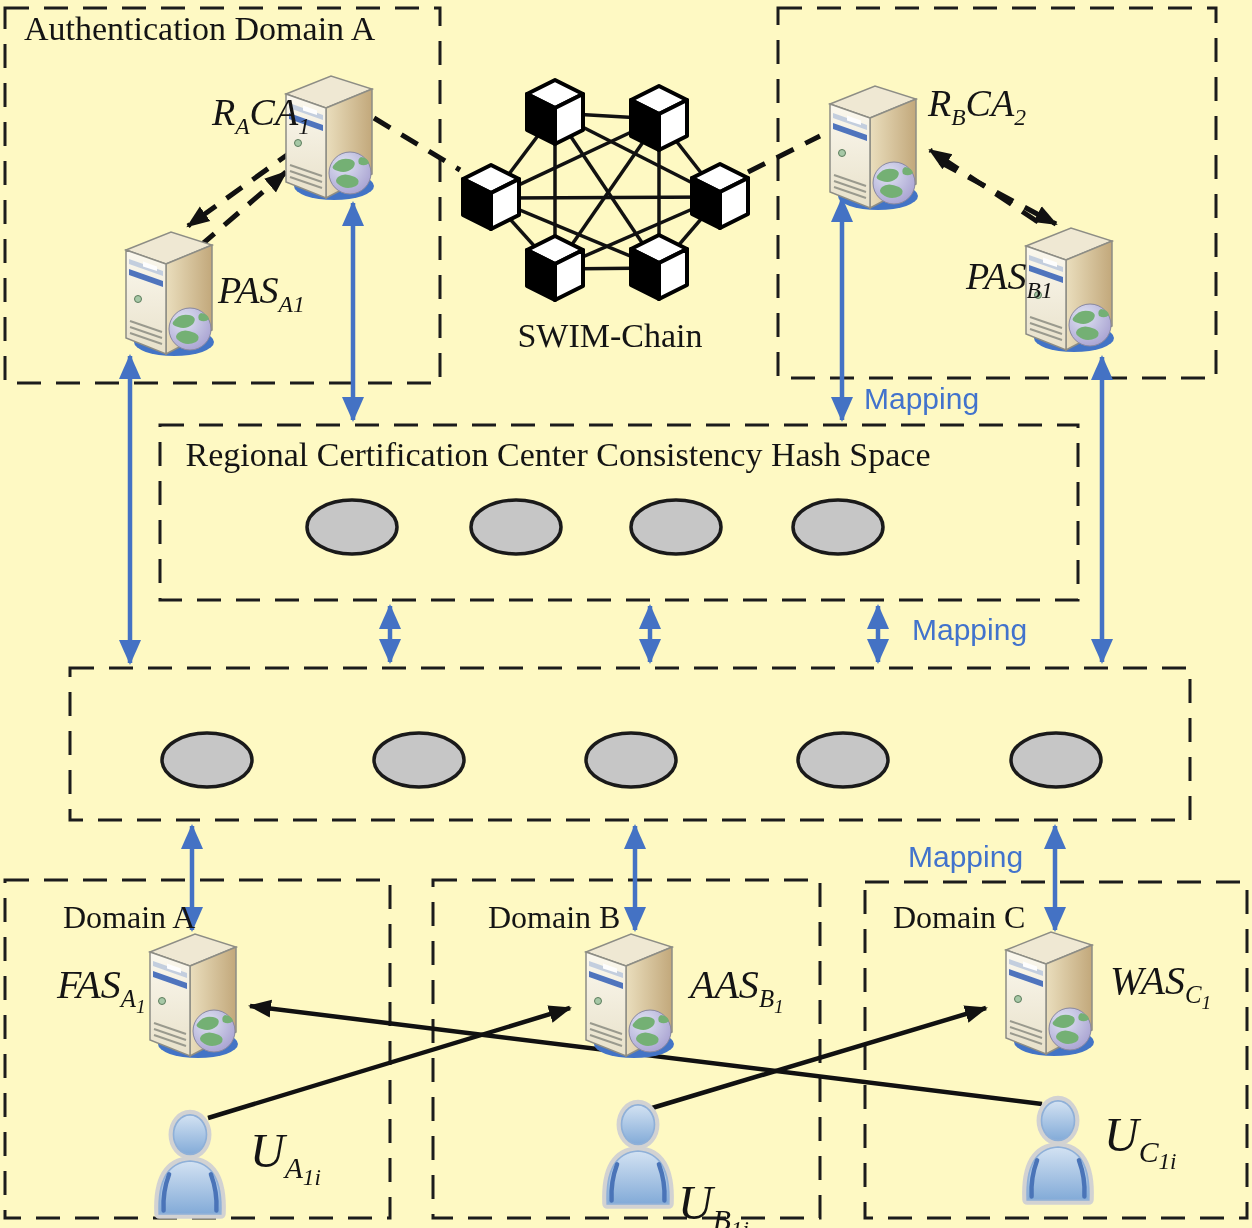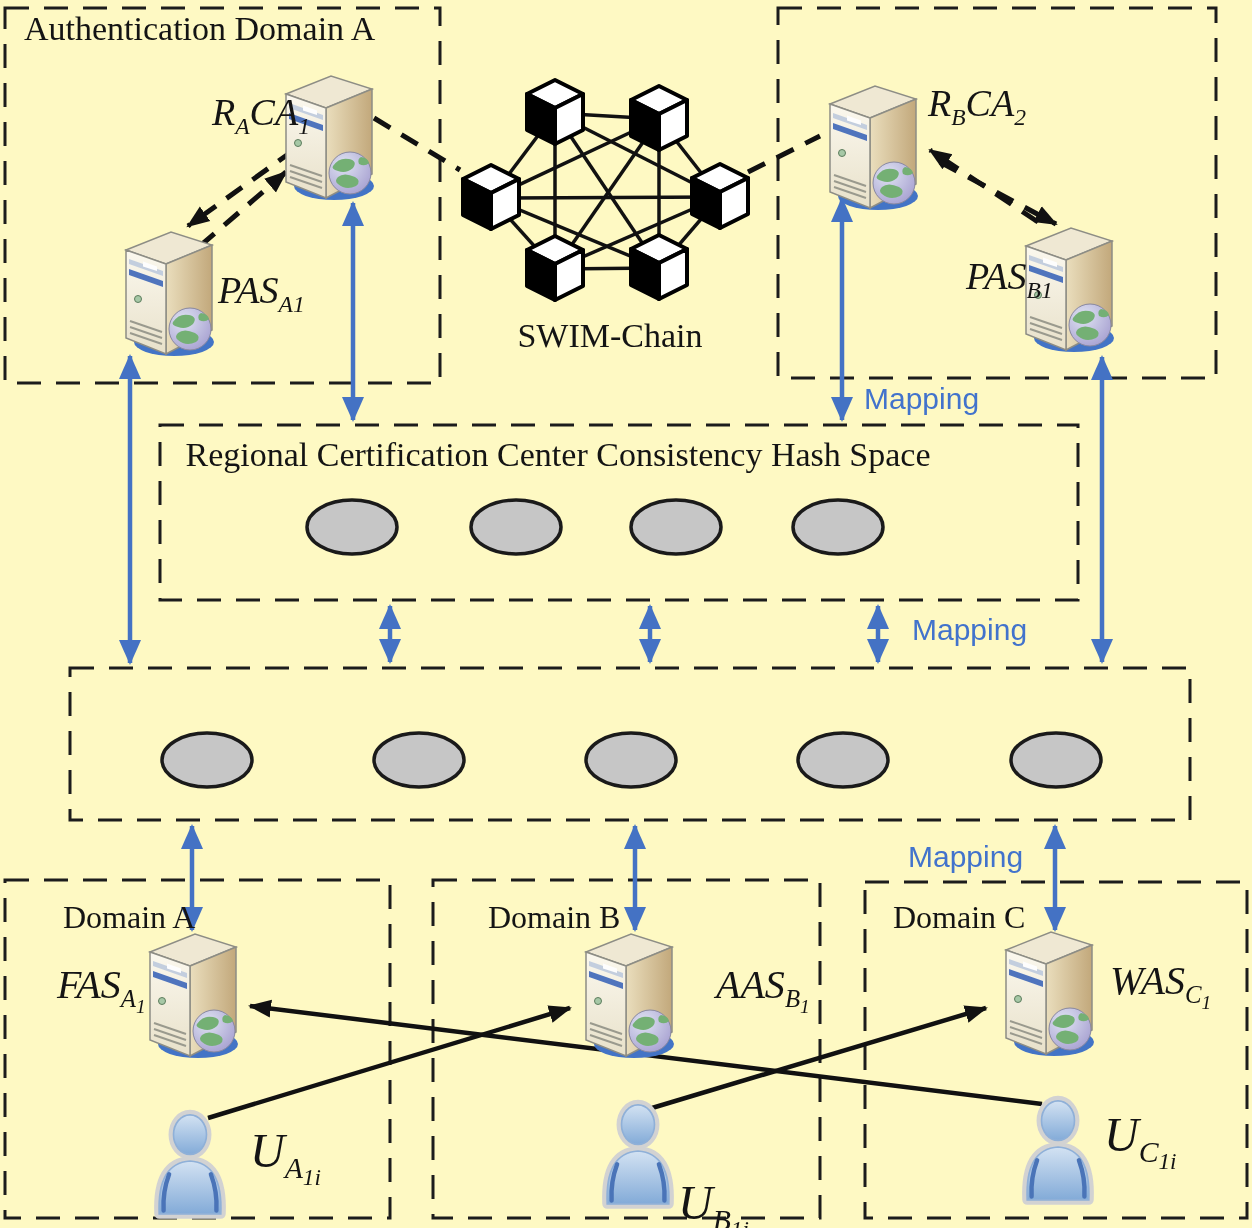--- a/index.html
+++ b/index.html
@@ -221,21 +221,21 @@
 <div class="lbl ser32" style="left:63px;top:901px;">Domain A</div>
 
 <div class="lbl ser32" style="left:488px;top:901px;">Domain B</div>
 
 <div class="lbl ser32" style="left:893px;top:901px;">Domain C</div>
 
 <div class="lbl math" style="left:57px;top:964px;font-size:40px;">
   <span>FAS</span><sub><span>A</span><sub>1</sub></sub>
 </div>
 
-<div class="lbl math" style="left:716px;top:964px;font-size:40px;">
+<div class="lbl math" style="left:690px;top:964px;font-size:40px;">
   <span>AAS</span><sub><span>B</span><sub>1</sub></sub>
 </div>
 
 <div class="lbl math" style="left:1110px;top:960px;font-size:40px;">
   <span>WAS</span><sub><span>C</span><sub>1</sub></sub>
 </div>
 
 <div class="lbl math-big" style="left:250px;top:1126px;">
   <span>U</span><sub><span>A</span><sub>1i</sub></sub>
 </div>

